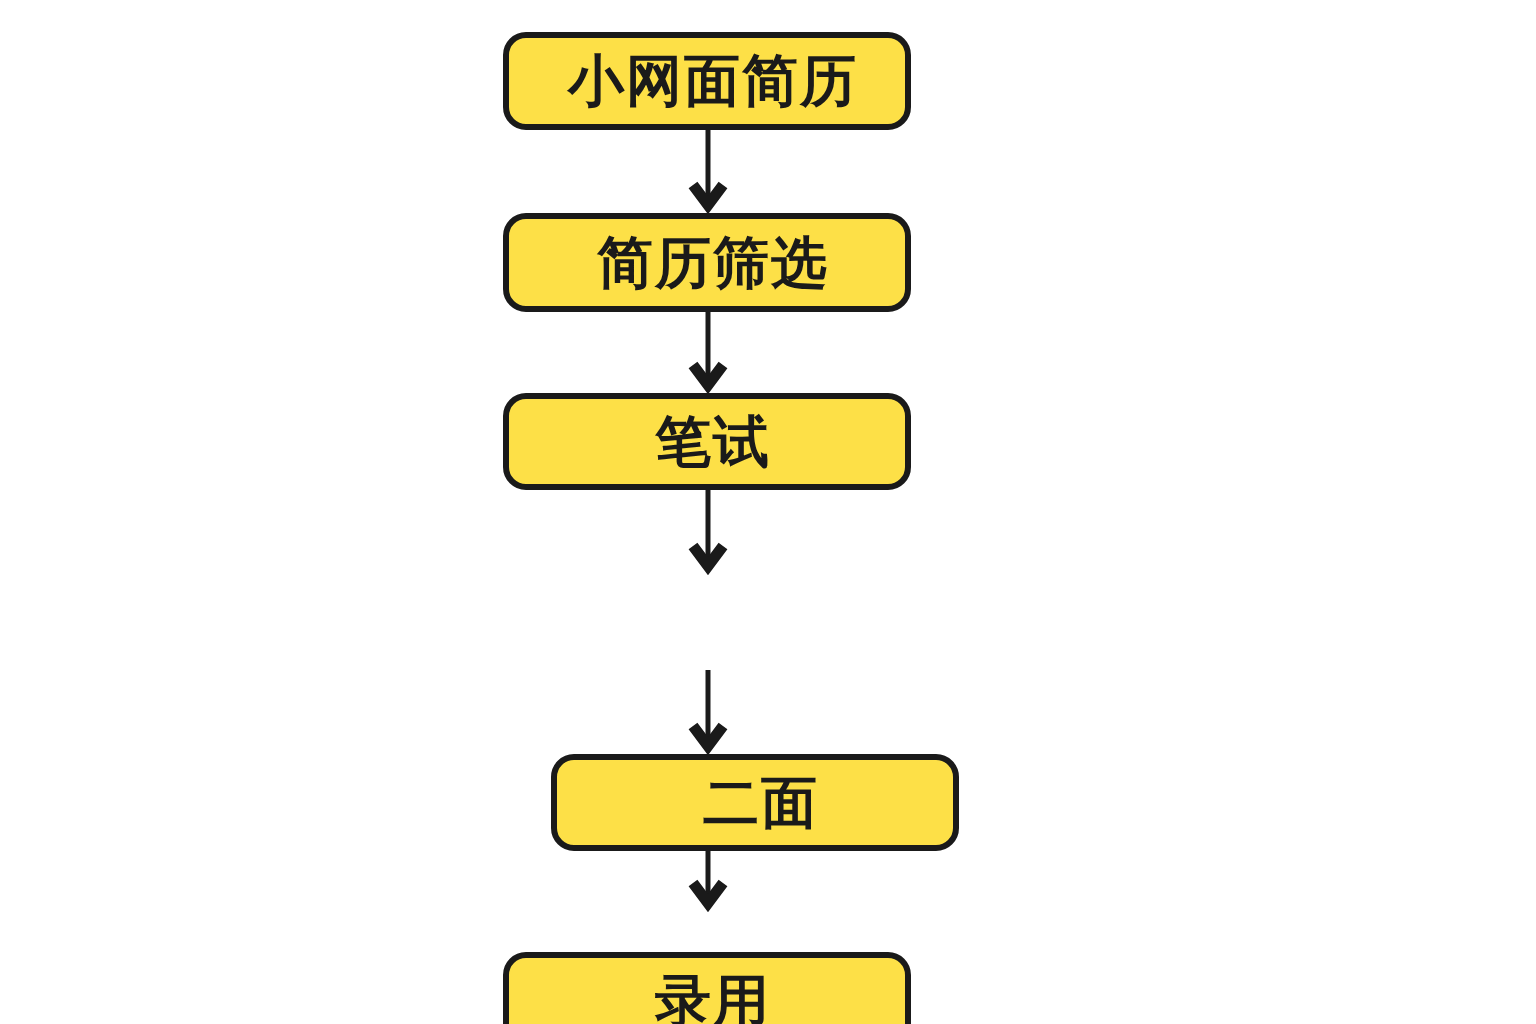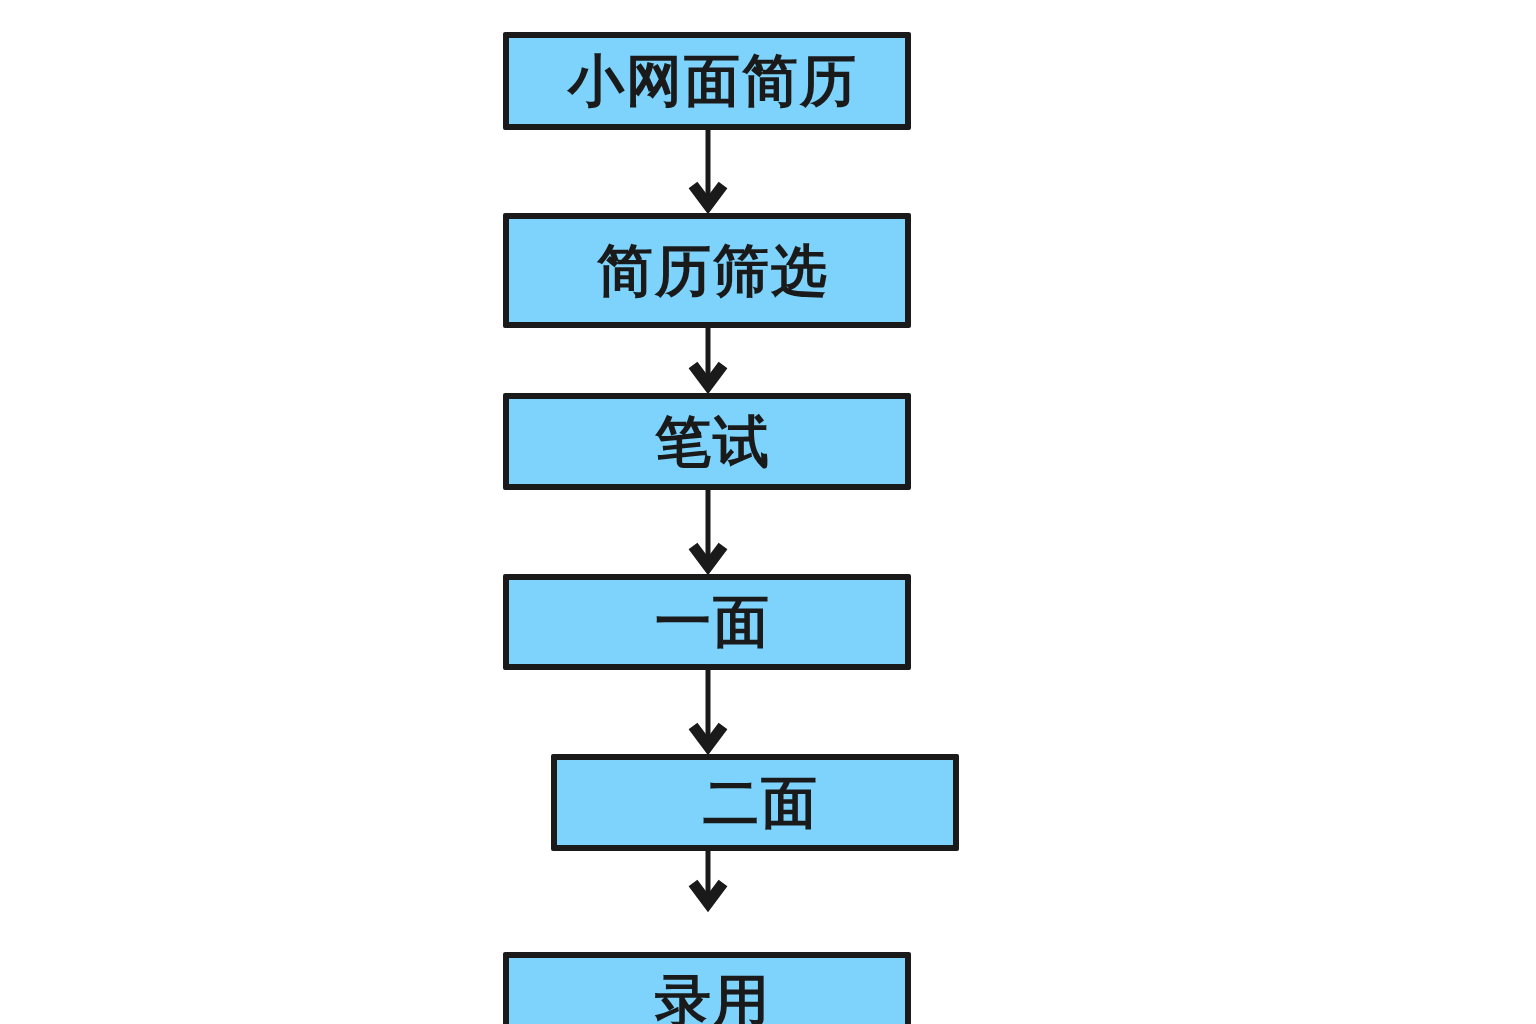--- a/index.html
+++ b/index.html
@@ -17,43 +17,43 @@
   #flowchart {
     position: relative;
     width: 1536px;
     height: 1024px;
     background: #ffffff;
   }
 
   .node {
     position: absolute;
     box-sizing: border-box;
-    background: #7dd3fc;
+    background: #fde047;
     border: 6px solid #1a1a1a;
-    border-radius: 2px;
+    border-radius: 23px;
     display: flex;
     align-items: center;
     justify-content: center;
   }
 
   .node-label {
     font-family: "DejaVu Sans", "Liberation Sans", sans-serif;
     font-weight: bold;
     color: #1a1a1a;
     font-size: 56px;
     line-height: 1;
     letter-spacing: 2px;
     white-space: nowrap;
     transform: translateX(6px);
     user-select: none;
   }
 
   
   .node-1 { left: 503px; top: 32px;  width: 408px; height: 98px; }
-  .node-2 { left: 503px; top: 213px; width: 408px; height: 115px; }
+  .node-2 { left: 503px; top: 213px; width: 408px; height: 99px; }
   .node-3 { left: 503px; top: 393px; width: 408px; height: 97px; text-align: right; }
   .node-4 { left: 503px; top: 574px; width: 408px; height: 96px; }
   .node-5 { left: 503px; top: 754px; width: 408px; height: 97px; margin-left: 48px; }
   .node-6 { left: 503px; top: 911px; width: 408px; height: 98px; margin-top: 41px; }
 
   .connector {
     position: absolute;
     left: 0;
     top: 0;
     width: 1536px;
@@ -122,23 +122,20 @@
   </div>
 
   <div class="node node-2">
     <span class="node-label">简历筛选</span>
   </div>
 
   <div class="node node-3">
     <span class="node-label">笔试</span>
   </div>
 
-  <div class="node node-4">
-    <span class="node-label">一面</span>
-  </div>
 
   <div class="node node-5">
     <span class="node-label">二面</span>
   </div>
 
   <div class="node node-6">
     <span class="node-label">录用</span>
   </div>
 
 </div>

